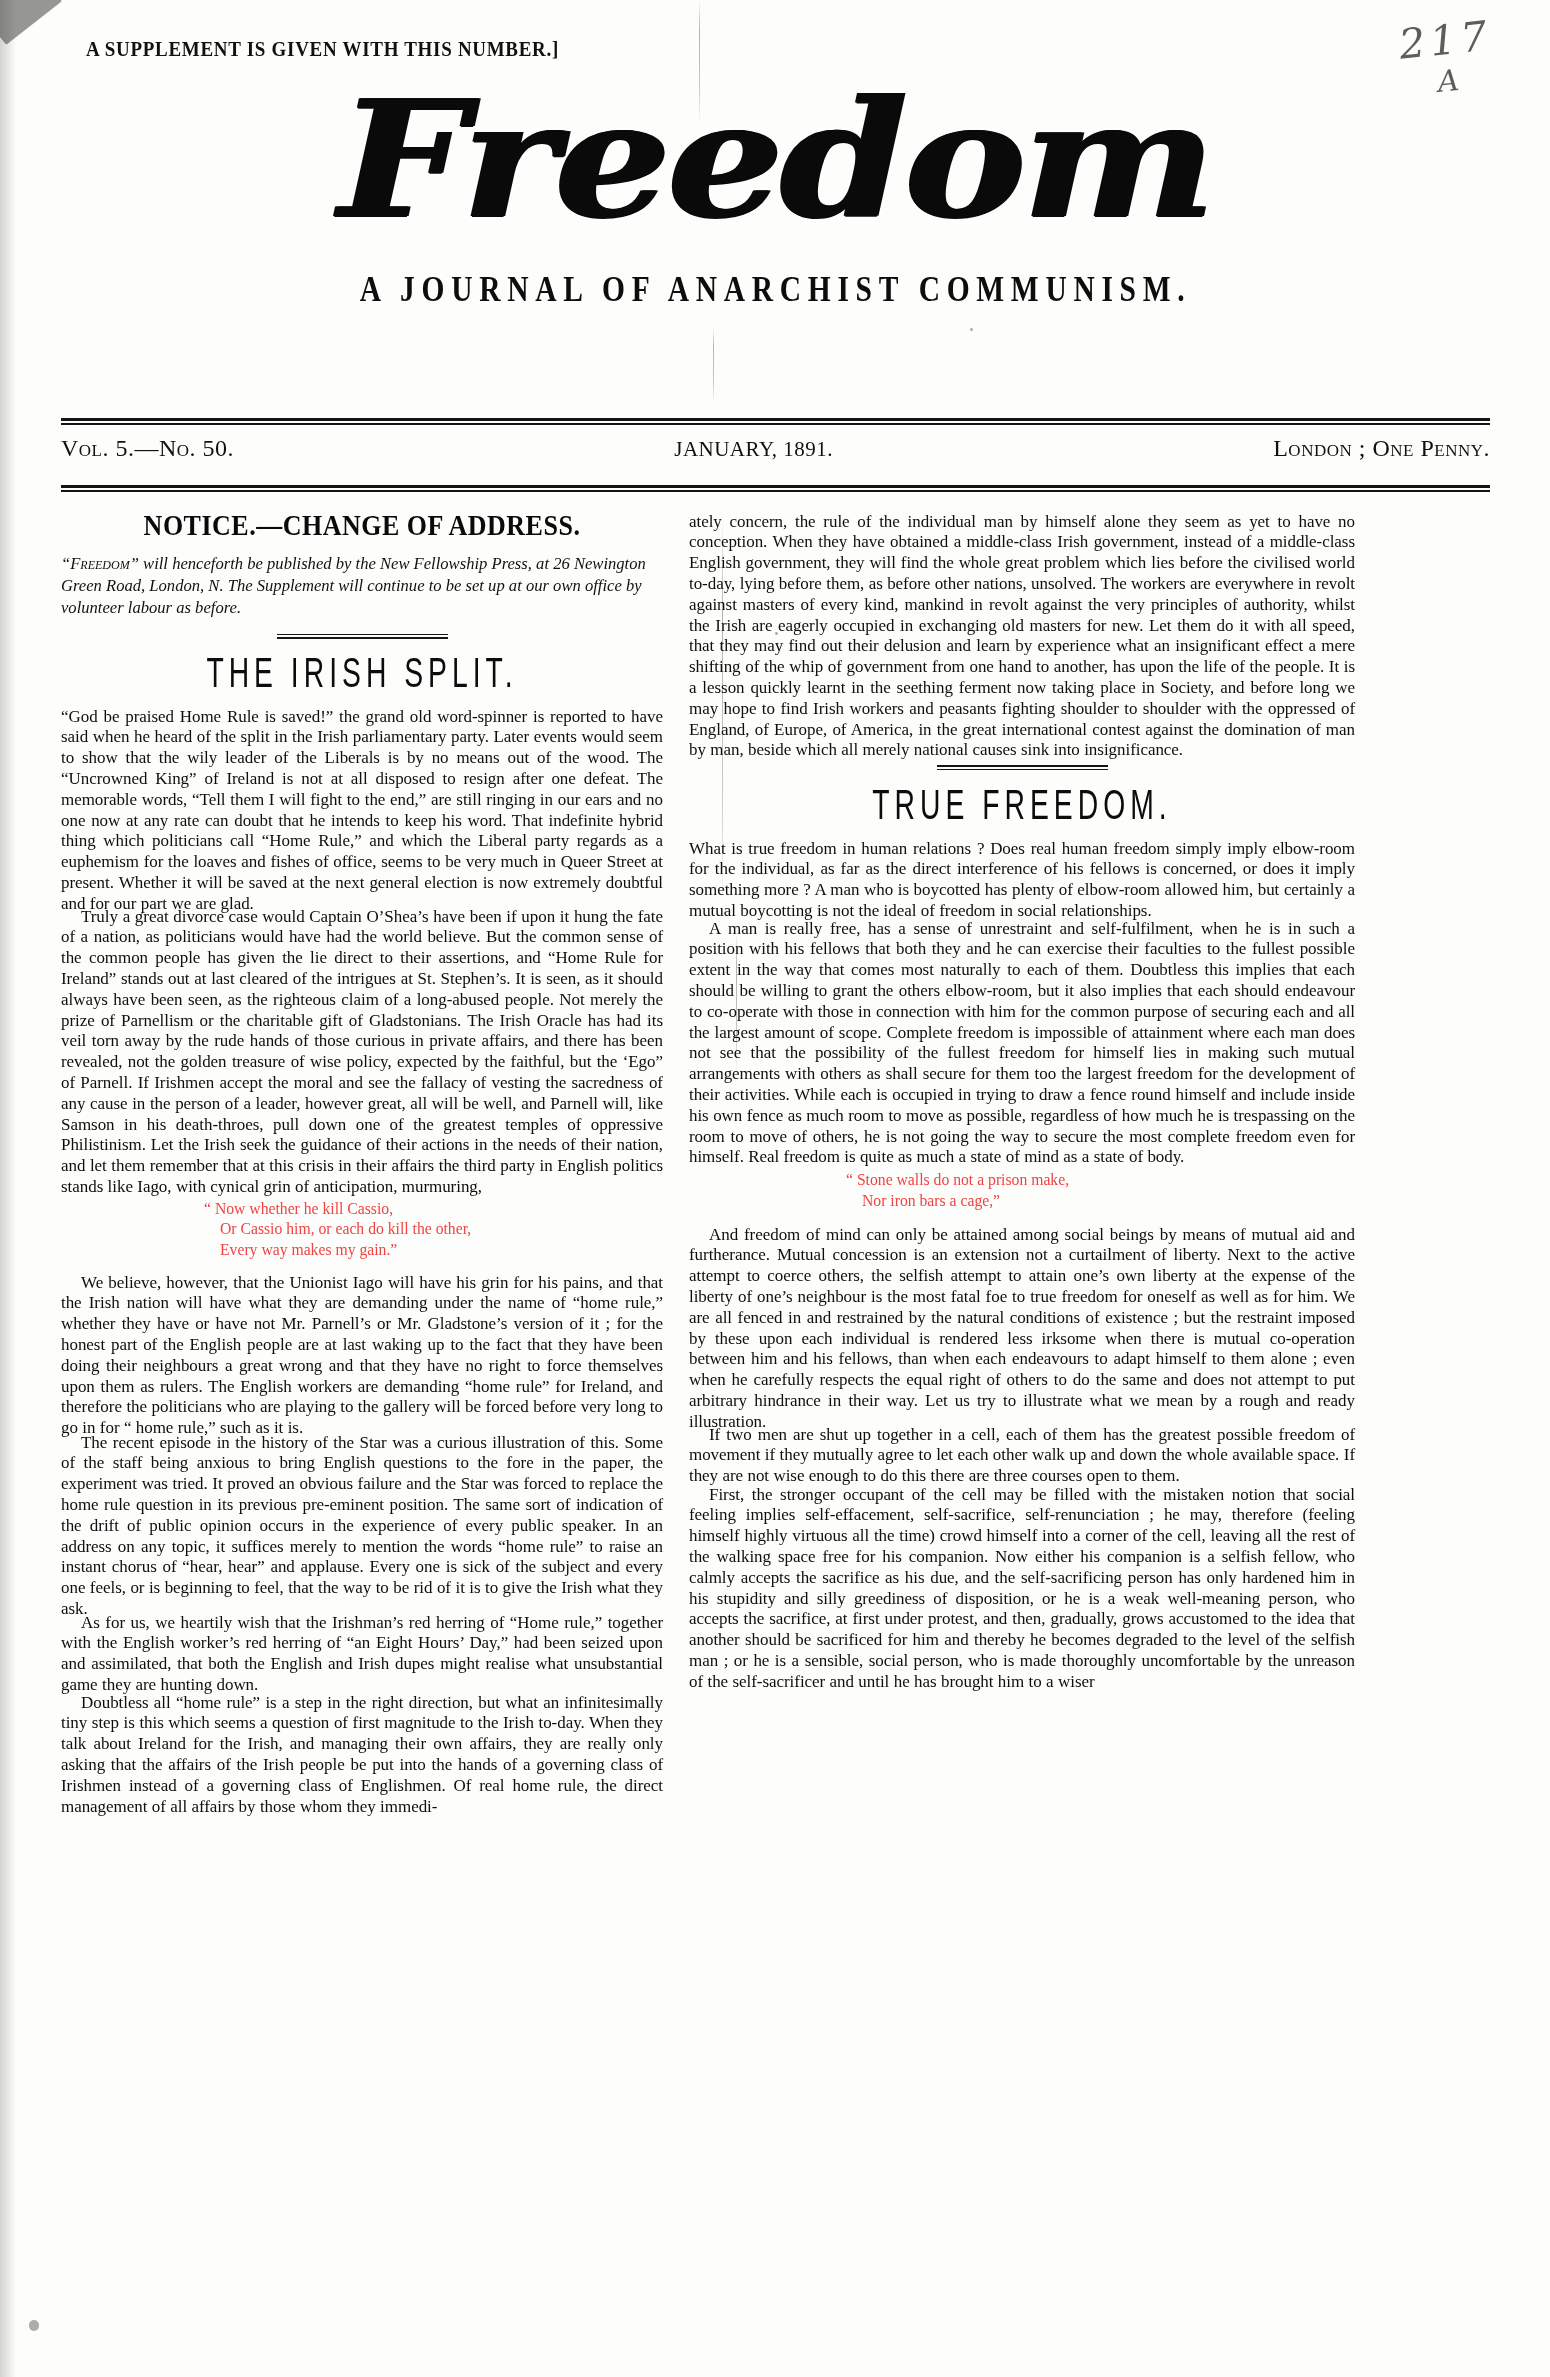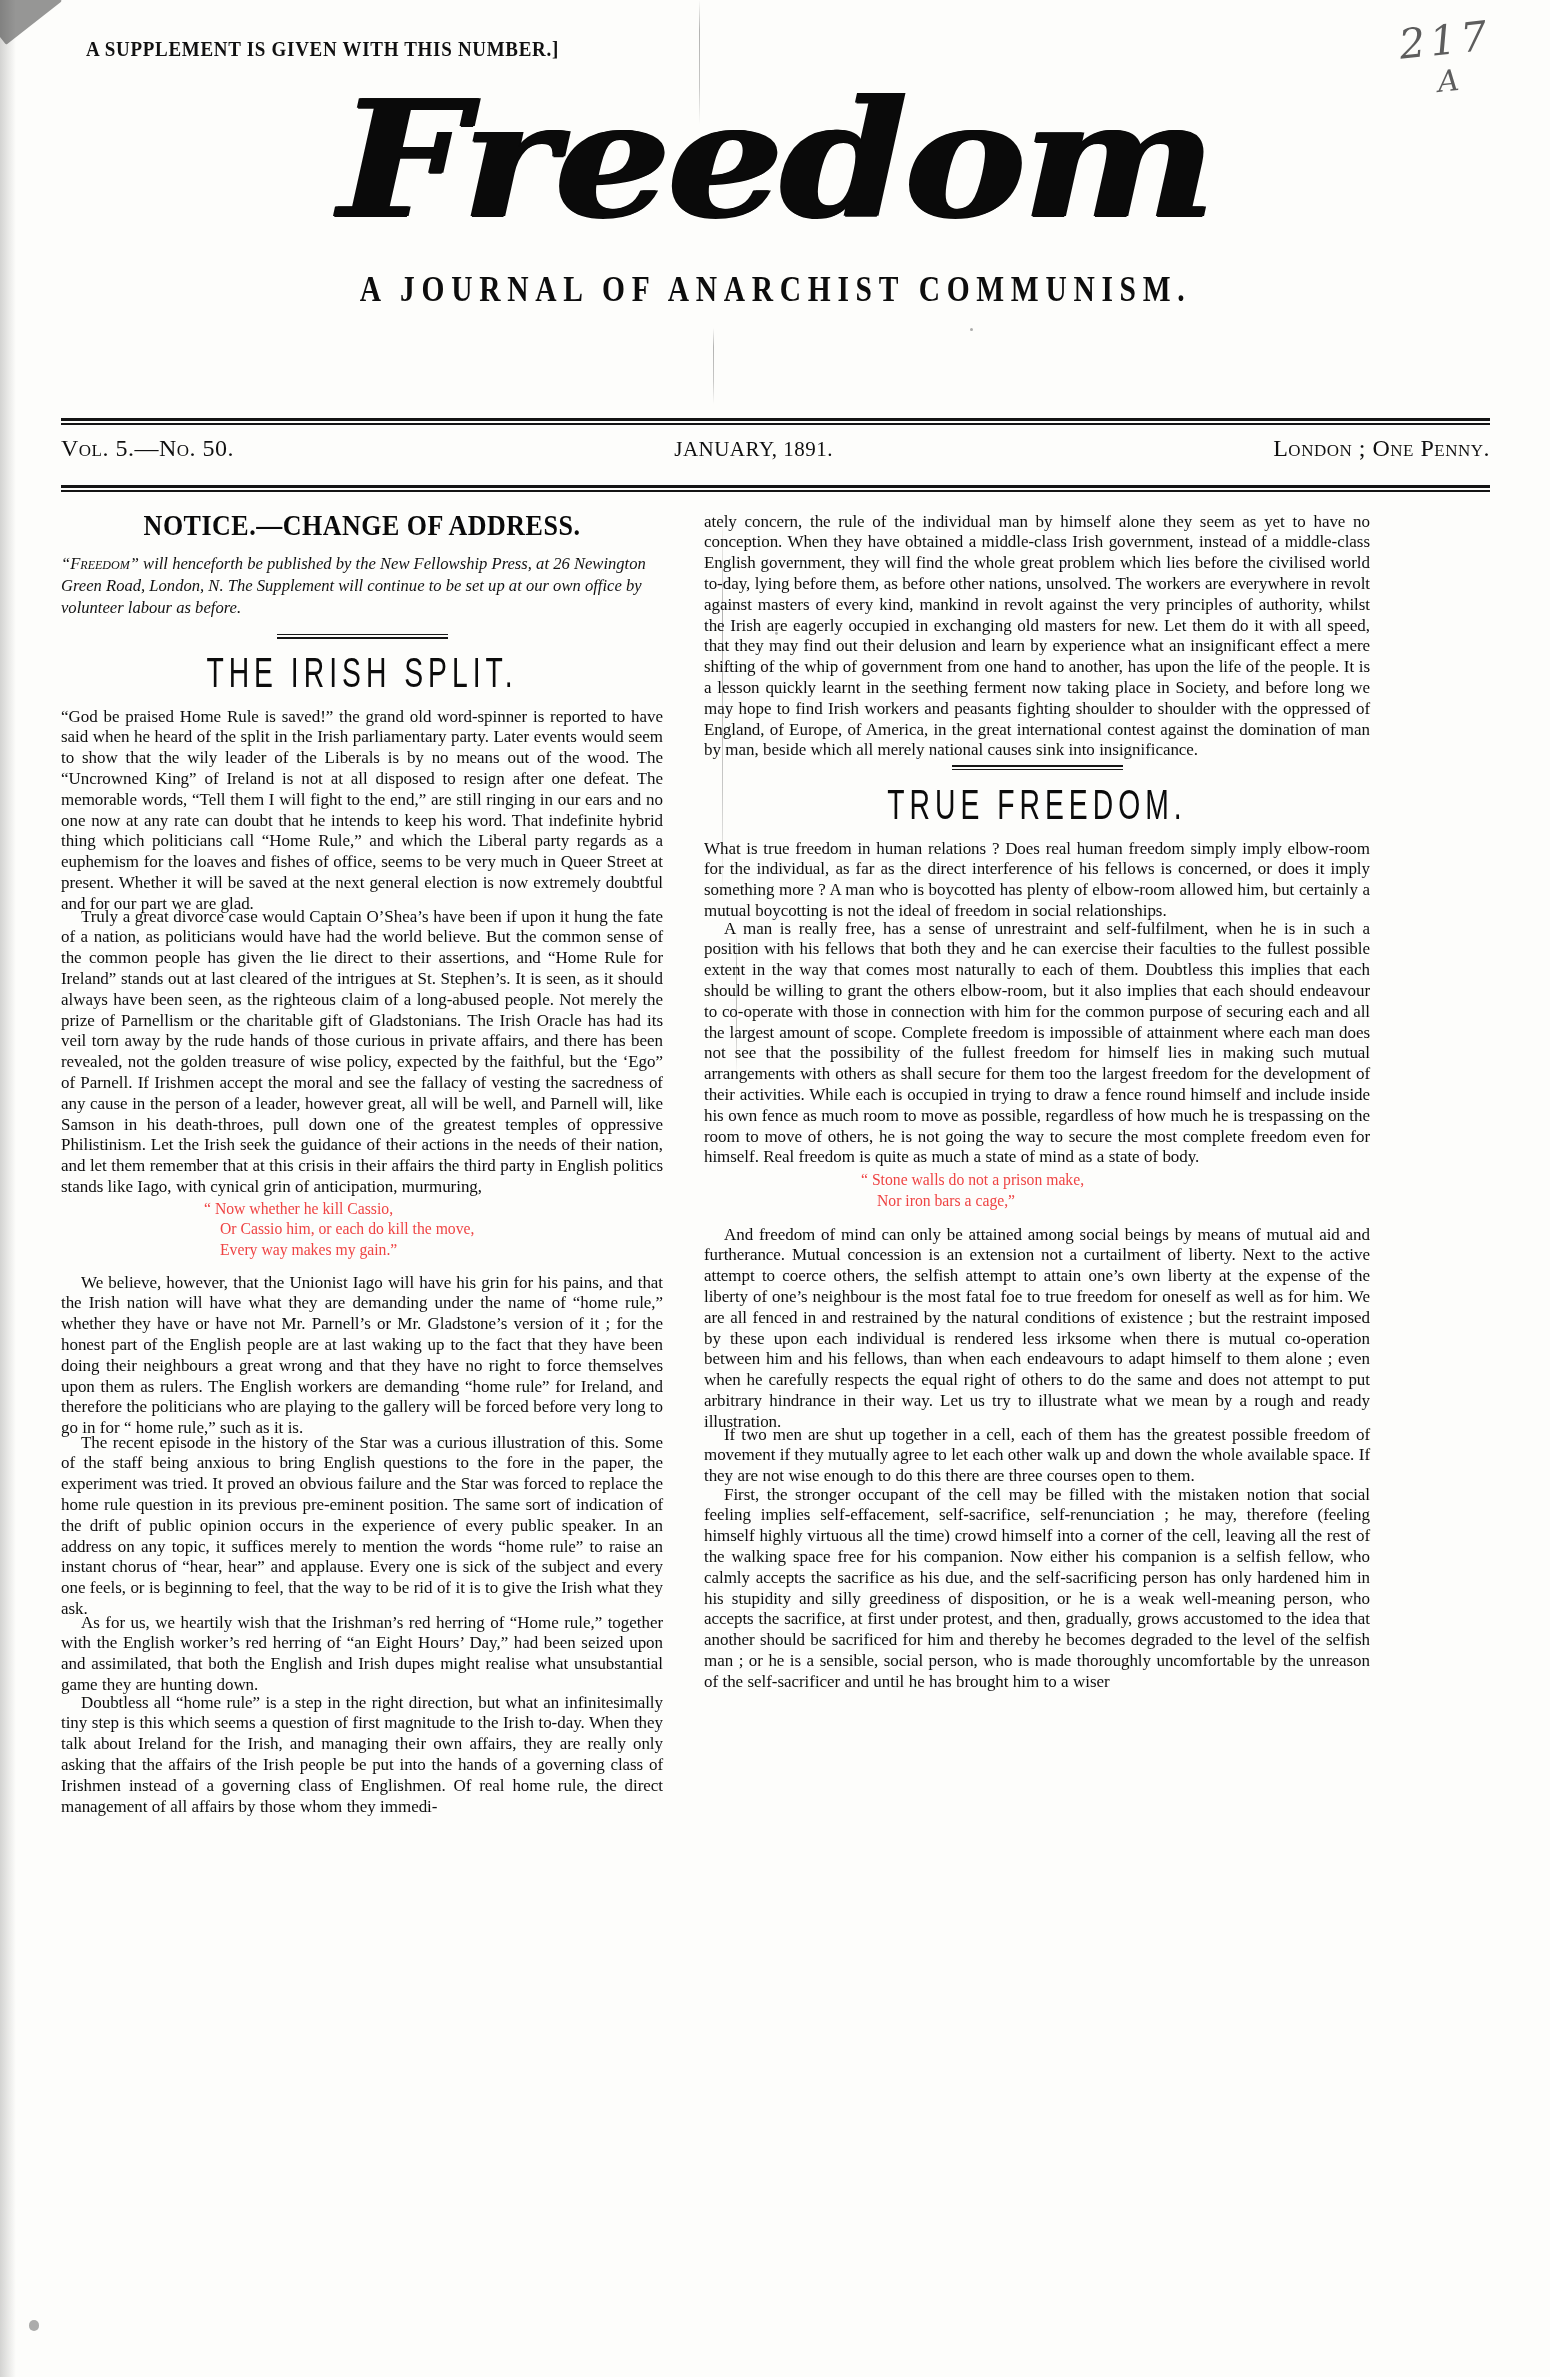--- a/index.html
+++ b/index.html
@@ -168,21 +168,21 @@
   }
   .issue-line .center { font-size: 21px; }
 
   
   .columns {
     position: absolute;
     left: 61px;
     right: 48px;
     top: 511px;
     display: flex;
-    gap: 41px;
+    gap: 26px;
   }
   .col {
     width: 602px;
     position: relative;
   }
   .col.right { width: 666px; }
 
   .col p,
   .col .notice-body p {
     margin: 0;
@@ -314,21 +314,21 @@
 
       <div class="rule-short"></div>
 
       <div class="head-thin">THE IRISH SPLIT.</div>
 
       <p class="noindent lead">“God be praised Home Rule is saved!” the grand old word-spinner is reported to have said when he heard of the split in the Irish parliamentary party.  Later events would seem to show that the wily leader of the Liberals is by no means out of the wood.  The “Uncrowned King” of Ireland is not at all disposed to resign after one defeat.  The memorable words, “Tell them I will fight to the end,” are still ringing in our ears and no one now at any rate can doubt that he intends to keep his word.  That indefinite hybrid thing which politicians call “Home Rule,” and which the Liberal party regards as a euphemism for the loaves and fishes of office, seems to be very much in Queer Street at present.  Whether it will be saved at the next general election is now extremely doubtful and for our part we are glad.</p>
       <p>Truly a great divorce case would Captain O’Shea’s have been if upon it hung the fate of a nation, as politicians would have had the world believe.  But the common sense of the common people has given the lie direct to their assertions, and “Home Rule for Ireland” stands out at last cleared of the intrigues at St. Stephen’s.  It is seen, as it should always have been seen, as the righteous claim of a long-abused people.  Not merely the prize of Parnellism or the charitable gift of Gladstonians.  The Irish Oracle has had its veil torn away by the rude hands of those curious in private affairs, and there has been revealed, not the golden treasure of wise policy, expected by the faithful, but the ‘Ego” of Parnell.  If Irishmen accept the moral and see the fallacy of vesting the sacredness of any cause in the person of a leader, however great, all will be well, and Parnell will, like Samson in his death-throes, pull down one of the greatest temples of oppressive Philistinism.  Let the Irish seek the guidance of their actions in the needs of their nation, and let them remember that at this crisis in their affairs the third party in English politics stands like Iago, with cynical grin of anticipation, murmuring,</p>
 
       <div class="verse">
         <div>“ Now whether he kill Cassio,</div>
-        <div class="ind">Or Cassio him, or each do kill the move,</div>
+        <div class="ind">Or Cassio him, or each do kill the other,</div>
         <div class="ind">Every way makes my gain.”</div>
       </div>
 
       <p>We believe, however, that the Unionist Iago will have his grin for his pains, and that the Irish nation will have what they are demanding under the name of “home rule,” whether they have or have not Mr. Parnell’s or Mr. Gladstone’s version of it ; for the honest part of the English people are at last waking up to the fact that they have been doing their neighbours a great wrong and that they have no right to force themselves upon them as rulers.  The English workers are demanding “home rule” for Ireland, and therefore the politicians who are playing to the gallery will be forced before very long to go in for “ home rule,” such as it is.</p>
       <p>The recent episode in the history of the Star was a curious illustration of this.  Some of the staff being anxious to bring English questions to the fore in the paper, the experiment was tried.  It proved an obvious failure and the Star was forced to replace the home rule question in its previous pre-eminent position.  The same sort of indication of the drift of public opinion occurs in the experience of every public speaker.  In an address on any topic, it suffices merely to mention the words “home rule” to raise an instant chorus of “hear, hear” and applause.  Every one is sick of the subject and every one feels, or is beginning to feel, that the way to be rid of it is to give the Irish what they ask.</p>
       <p>As for us, we heartily wish that the Irishman’s red herring of “Home rule,” together with the English worker’s red herring of “an Eight Hours’ Day,” had been seized upon and assimilated, that both the English and Irish dupes might realise what unsubstantial game they are hunting down.</p>
       <p>Doubtless all “home rule” is a step in the right direction, but what an infinitesimally tiny step is this which seems a question of first magnitude to the Irish to-day.  When they talk about Ireland for the Irish, and managing their own affairs, they are really only asking that the affairs of the Irish people be put into the hands of a governing class of Irishmen instead of a governing class of Englishmen.  Of real home rule, the direct management of all affairs by those whom they immedi-</p>
     </div>
 
     <div class="col right">

